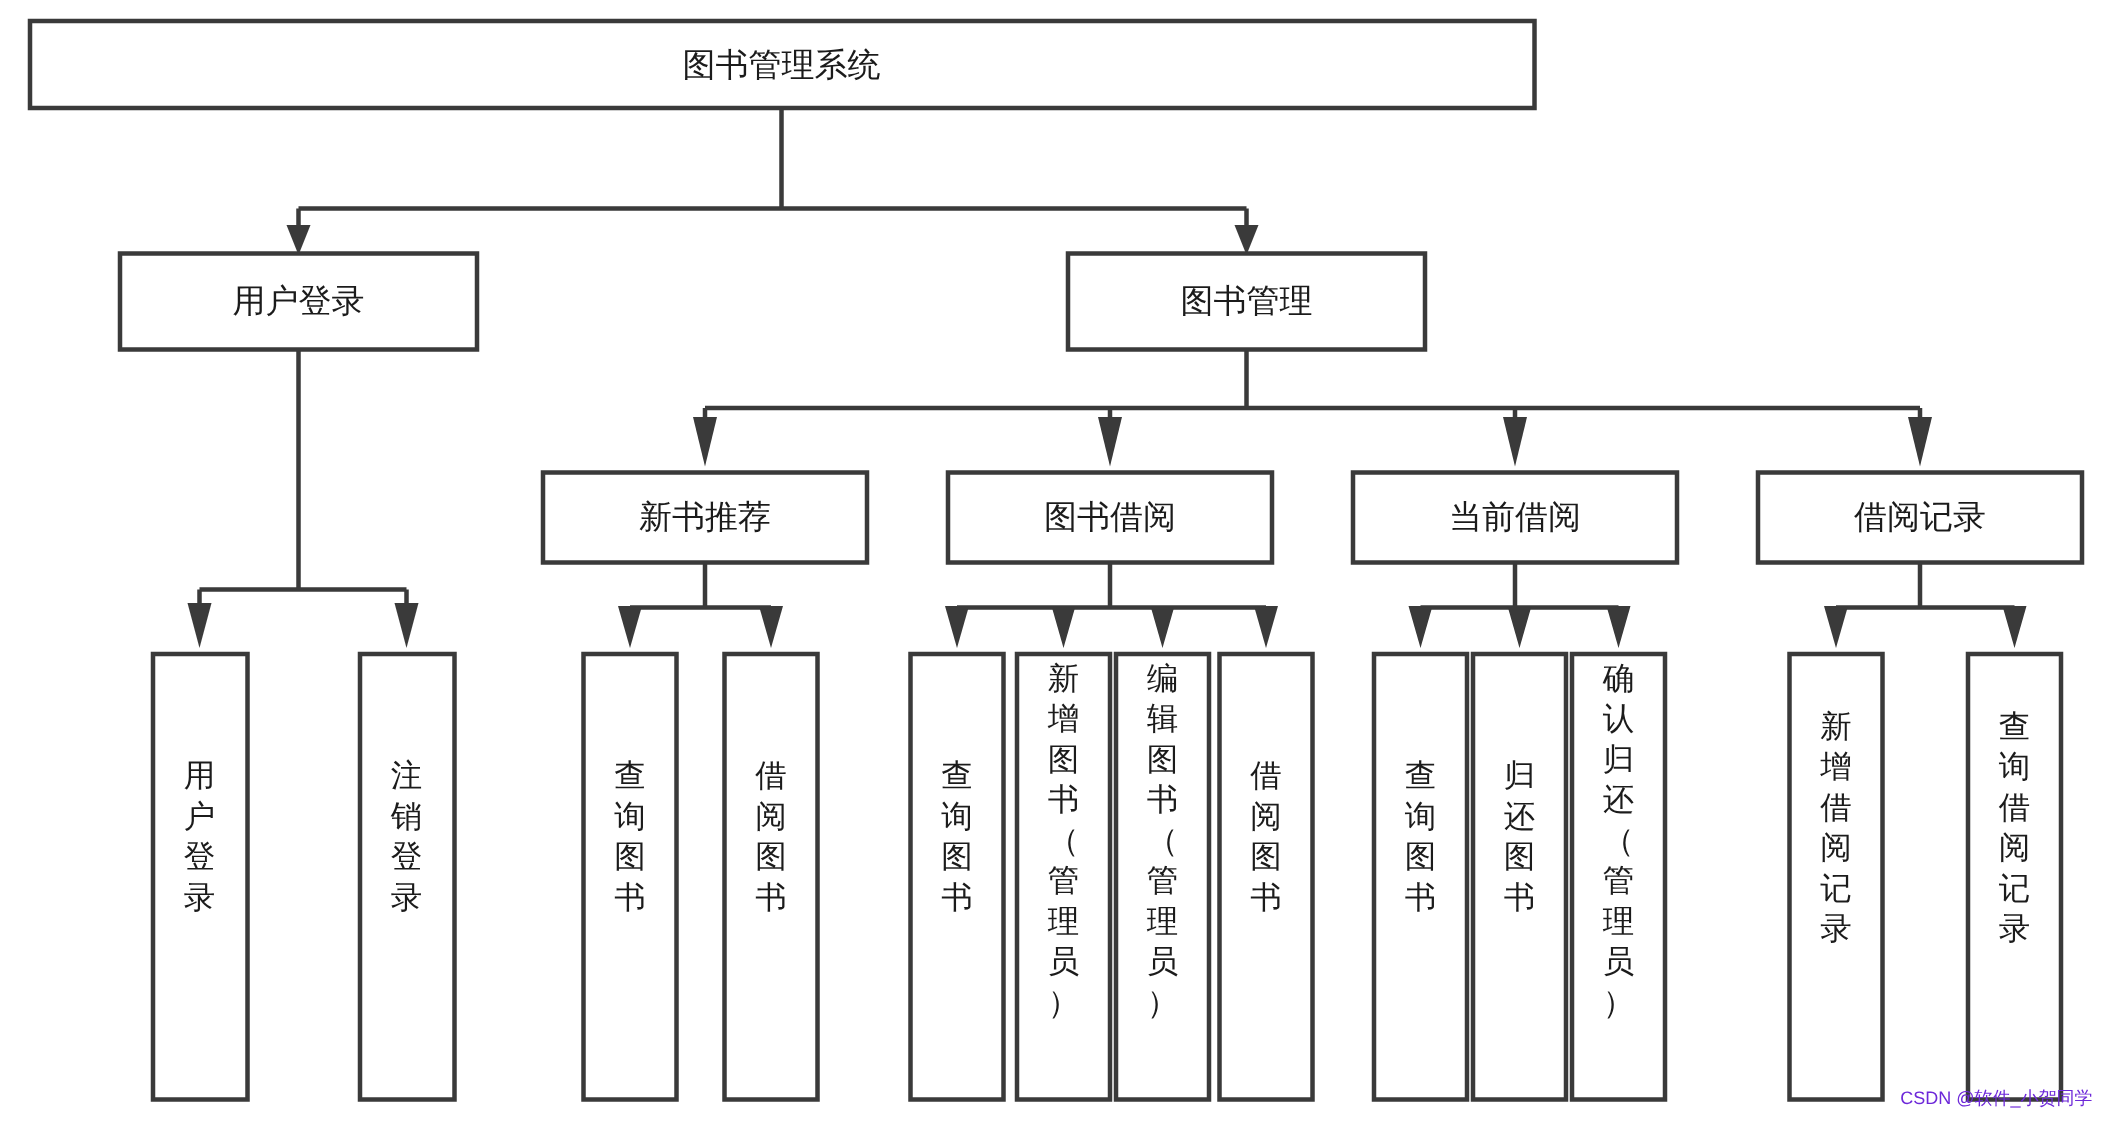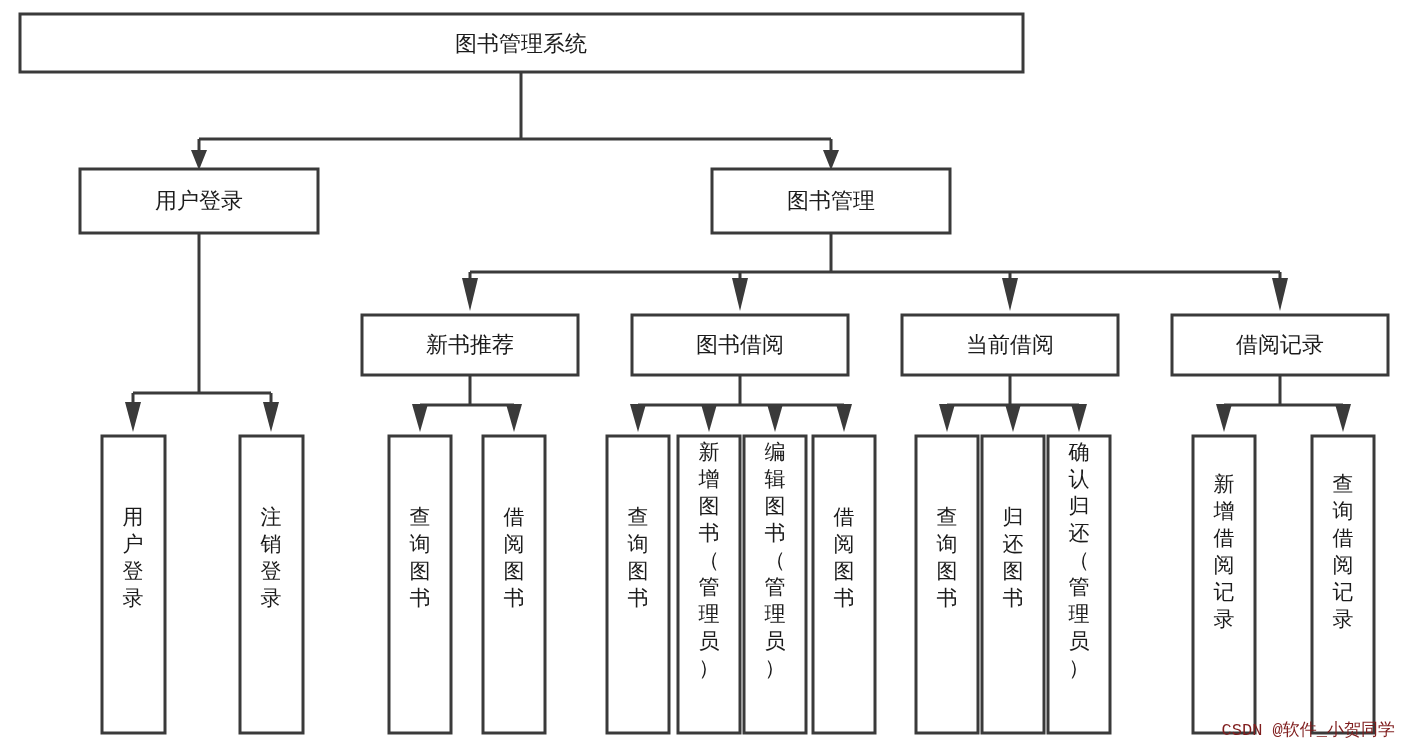--- a/index.html
+++ b/index.html
@@ -43,23 +43,23 @@
     fill: none;
   }
   .arrow-head {
     fill: #3a3a3a;
     stroke: none;
   }
   .watermark {
     position: absolute;
     right: 10px;
     bottom: 6px;
-    font-family: Liberation Mono, monospace;
-    font-size: 17px;
-    color: #7f1d1d;
+    font-family: Liberation Sans, sans-serif;
+    font-size: 12px;
+    color: #6d28d9;
     white-space: nowrap;
     pointer-events: none;
   }
 </style>
 </head>
 <body>
 
 <svg id="diagram" viewBox="0 0 1405 747" xmlns="http://www.w3.org/2000/svg">
 
   <g>

